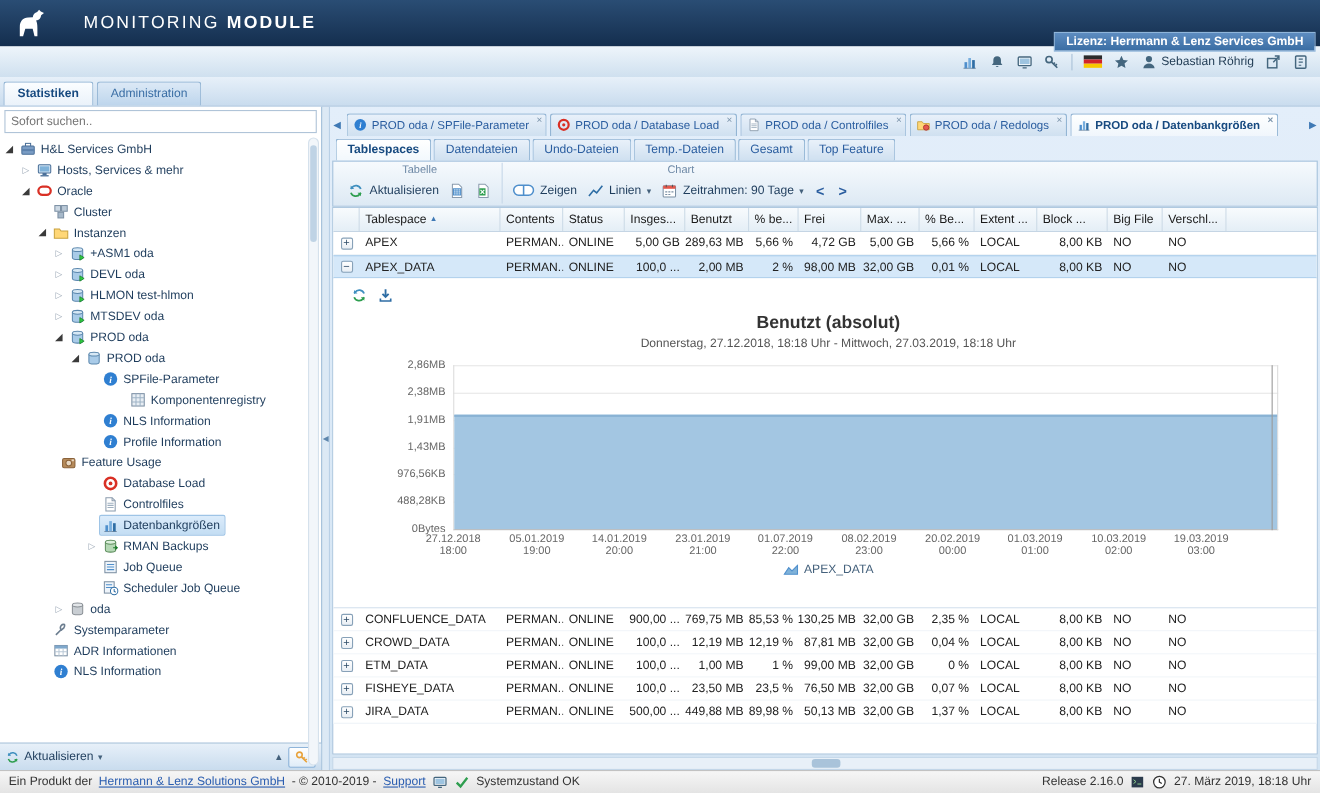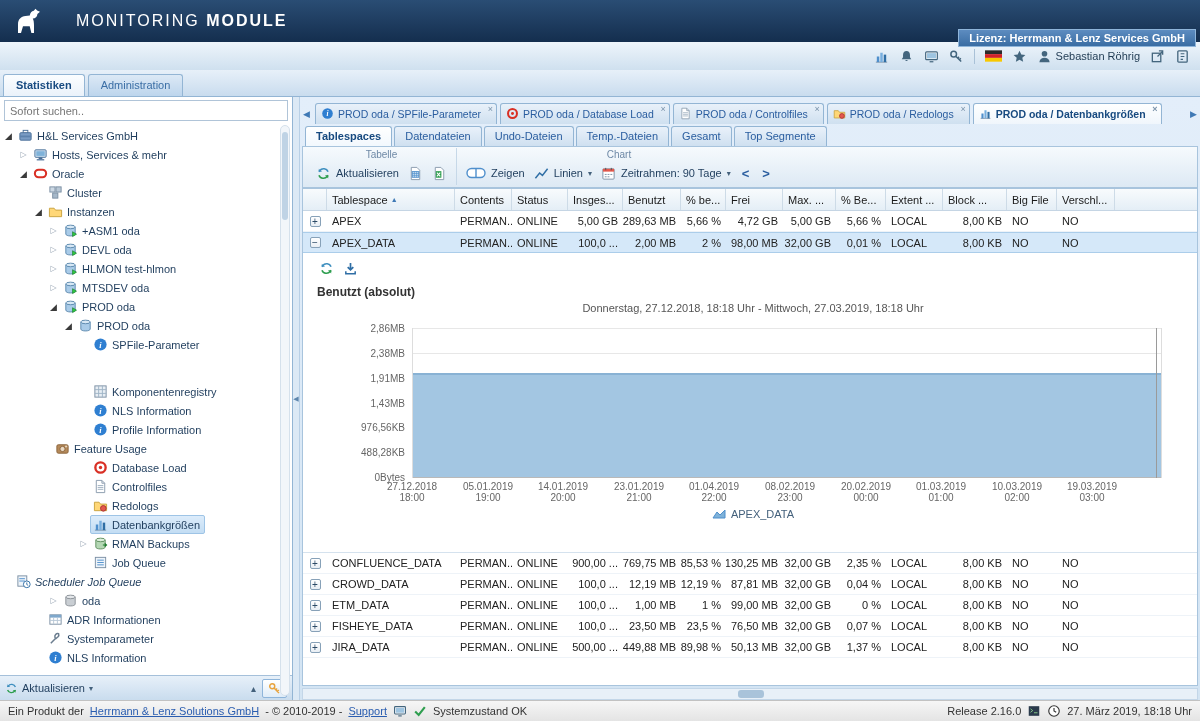--- a/index.html
+++ b/index.html
@@ -69,21 +69,21 @@
 .hcell .sort{color:#3f79b5;font-size:7px;margin-left:3px}
 .gbody{flex:1;overflow:hidden;position:relative}
 .grow{display:flex;height:21px;border-bottom:1px solid #eef3f8;flex:none;cursor:pointer;background:#fff}
 .grow.selected{background:#d5e8f9;border-top:1px solid #abcdea;border-bottom:1px solid #abcdea}
 .gcell{padding:0 5px;display:flex;align-items:center;white-space:nowrap;overflow:hidden;flex:none}
 .gcell.r{justify-content:flex-end}
 .plusbox{width:11px;height:11px;border:1px solid #87a1b8;border-radius:2px;background:linear-gradient(#fff,#e8eef4);color:#2c4a66;font-size:10px;line-height:9px;text-align:center;margin:0 auto;cursor:pointer}
 
 .chartpanel{background:#fff;border-bottom:1px solid #d5e2ee;position:relative;padding:4px 8px 0 14px;height:300px;flex:none}
 .cp-tools{position:absolute;top:8px;left:16px;display:flex;gap:9px}
-.cp-title{font-weight:bold;font-size:12px;color:#333;margin-top:28px}
+.cp-title{text-align:center;font-weight:bold;font-size:16px;color:#333;margin-top:28px}
 .cp-sub{text-align:center;font-size:11px;color:#555;margin-top:3px}
 .cp-plot{position:relative;margin:14px 20px 0 95px;height:150px;width:750px}
 .gline{position:absolute;left:0;right:0;height:1px;background:#e7e7e7}
 .gline.axis{background:#b9b9b9}
 .vline-l{position:absolute;left:0;top:0;bottom:0;width:1px;background:#ddd}
 .vline-r{position:absolute;right:0;top:0;bottom:0;width:1px;background:#ddd}
 .ylab{position:absolute;right:100%;margin-right:7px;transform:translateY(-50%);font-size:10px;color:#666;white-space:nowrap}
 .area{position:absolute;left:1px;right:1px;bottom:1px;border-top:2px solid #89b2d4}
 .crosshair{position:absolute;right:5px;top:0;bottom:0;width:1px;background:#9a9a9a}
 .xrow{position:relative;margin-left:95px;width:750px;height:26px;font-size:10px;color:#666}
@@ -336,21 +336,21 @@
             <span class="titem">
               <span class="ic">
                 <svg viewBox="0 0 16 16">
                   <circle cx="8" cy="8" r="6.5" fill="#2f7fd1"></circle>
                   <text x="8" y="11.5" font-size="9" font-family="serif" font-style="italic" font-weight="bold" text-anchor="middle" fill="#fff">i</text>
                 </svg>
               </span>
               <span>SPFile-Parameter</span>
             </span>
           </div>
-          <div class="trow" style="padding-left: 77px; margin-top: 28px;">
+          <div class="trow" style="padding-left: 102px;">
             <span class="texp"></span>
             <span class="titem">
               <span class="ic">
                 <svg viewBox="0 0 16 16">
                   <rect x="2" y="2" width="12" height="12" fill="#e8eef4" stroke="#7b8fa3"></rect>
                   <path d="M2 6h12M2 10h12M6 2v12M10 2v12" stroke="#9fb4c6"></path>
                 </svg>
               </span>
               <span>Komponentenregistry</span>
             </span>
@@ -408,32 +408,20 @@
             <span class="texp"></span>
             <span class="titem">
               <span class="ic">
                 <svg viewBox="0 0 16 16">
                   <path d="M3.5 1.5h6l3 3v10h-9z" fill="#fff" stroke="#8a9bad"></path>
                   <path d="M9.5 1.5v3h3" fill="none" stroke="#8a9bad"></path>
                   <path d="M5 7h6M5 9h6M5 11h6" stroke="#9fb0c0"></path>
                 </svg>
               </span>
               <span>Controlfiles</span>
-            </span>
-          </div>
-          <div class="trow" style="padding-left: 77px;">
-            <span class="texp"></span>
-            <span class="titem">
-              <span class="ic">
-                <svg viewBox="0 0 16 16">
-                  <path d="M1.5 4.5h5l1.5 2h6.5v7h-13z" fill="#ffd777" stroke="#c9a23f"></path>
-                  <circle cx="11" cy="11" r="3" fill="#e4584c" stroke="#a33"></circle>
-                </svg>
-              </span>
-              <span>Redologs</span>
             </span>
           </div>
           <div class="trow selected" style="padding-left: 77px;">
             <span class="texp"></span>
             <span class="titem">
               <span class="ic">
                 <svg viewBox="0 0 16 16">
                   <path d="M2 14h12" stroke="#7b8fa3"></path>
                   <rect x="3" y="8" width="2.6" height="6" fill="#4f8fcc"></rect>
                   <rect x="6.7" y="4" width="2.6" height="10" fill="#77aede"></rect>
@@ -461,21 +449,21 @@
             <span class="titem">
               <span class="ic">
                 <svg viewBox="0 0 16 16">
                   <rect x="2.5" y="2.5" width="11" height="11" fill="#eef4fa" stroke="#7b8fa3"></rect>
                   <path d="M4.5 5.5h7M4.5 8h7M4.5 10.5h7" stroke="#4f8fcc"></path>
                 </svg>
               </span>
               <span>Job Queue</span>
             </span>
           </div>
-          <div class="trow" style=" font-style: italic;">
+          <div class="trow" style="padding-left: 77px;">
             <span class="texp"></span>
             <span class="titem">
               <span class="ic">
                 <svg viewBox="0 0 16 16">
                   <rect x="2" y="2" width="9.5" height="11" fill="#eef4fa" stroke="#7b8fa3"></rect>
                   <path d="M3.5 5h6M3.5 7.5h6" stroke="#4f8fcc"></path>
                   <circle cx="11.5" cy="11" r="3.6" fill="#fff" stroke="#2f6ea5"></circle>
                   <path d="M11.5 9v2.2l1.5 1" stroke="#2f6ea5" fill="none"></path>
                 </svg>
               </span>
@@ -492,37 +480,37 @@
                 </svg>
               </span>
               <span>oda</span>
             </span>
           </div>
           <div class="trow" style="padding-left: 32px;">
             <span class="texp"></span>
             <span class="titem">
               <span class="ic">
                 <svg viewBox="0 0 16 16">
+                  <path d="M3 13l5.5-5.5M11.3 2.9a3.2 3.2 0 0 0-3.8 4.2l1 1 2.2-1.9a3.2 3.2 0 0 0 .6-3.3z" fill="none" stroke="#6b7d8f" stroke-width="1.6"></path>
+                </svg>
+              </span>
+              <span>Systemparameter</span>
+            </span>
+          </div>
+          <div class="trow" style="padding-left: 32px;">
+            <span class="texp"></span>
+            <span class="titem">
+              <span class="ic">
+                <svg viewBox="0 0 16 16">
                   <rect x="2" y="3" width="12" height="10" fill="#fff" stroke="#7b8fa3"></rect>
                   <rect x="2" y="3" width="12" height="3" fill="#7fa8cc"></rect>
                   <path d="M2 9h12M6 6v7M10 6v7" stroke="#b9c8d6"></path>
                 </svg>
               </span>
               <span>ADR Informationen</span>
-            </span>
-          </div>
-          <div class="trow" style="padding-left: 32px;">
-            <span class="texp"></span>
-            <span class="titem">
-              <span class="ic">
-                <svg viewBox="0 0 16 16">
-                  <path d="M3 13l5.5-5.5M11.3 2.9a3.2 3.2 0 0 0-3.8 4.2l1 1 2.2-1.9a3.2 3.2 0 0 0 .6-3.3z" fill="none" stroke="#6b7d8f" stroke-width="1.6"></path>
-                </svg>
-              </span>
-              <span>Systemparameter</span>
             </span>
           </div>
           <div class="trow" style="padding-left: 32px;">
             <span class="texp"></span>
             <span class="titem">
               <span class="ic">
                 <svg viewBox="0 0 16 16">
                   <circle cx="8" cy="8" r="6.5" fill="#2f7fd1"></circle>
                   <text x="8" y="11.5" font-size="9" font-family="serif" font-style="italic" font-weight="bold" text-anchor="middle" fill="#fff">i</text>
                 </svg>
@@ -625,21 +613,21 @@
           </div>
         <span class="tscroll right">▶</span>
       </div>
 
       <div class="innertabs" id="innertabs">
           <div class="itab active">Tablespaces</div>
           <div class="itab">Datendateien</div>
           <div class="itab">Undo-Dateien</div>
           <div class="itab">Temp.-Dateien</div>
           <div class="itab">Gesamt</div>
-          <div class="itab">Top Segmente</div>
+          <div class="itab">Top Feature</div>
         </div>
 
       <div class="toolbar">
         <div class="tgroup">
           <div class="glabel">Tabelle</div>
           <div class="gctrls">
             <span class="tbtn">
               <span class="ic">
                   <svg viewBox="0 0 16 16">
                     <path d="M12.8 6.2A5 5 0 0 0 4 5L3 6" fill="none" stroke="#3f8fbf" stroke-width="1.7"></path>
@@ -840,21 +828,21 @@
                 </div>
                 <div class="xlab" style="left: 151px;">
                   <div>14.01.2019</div>
                   <div>20:00</div>
                 </div>
                 <div class="xlab" style="left: 227px;">
                   <div>23.01.2019</div>
                   <div>21:00</div>
                 </div>
                 <div class="xlab" style="left: 302px;">
-                  <div>01.04.2019</div>
+                  <div>01.07.2019</div>
                   <div>22:00</div>
                 </div>
                 <div class="xlab" style="left: 378px;">
                   <div>08.02.2019</div>
                   <div>23:00</div>
                 </div>
                 <div class="xlab" style="left: 454px;">
                   <div>20.02.2019</div>
                   <div>00:00</div>
                 </div>

